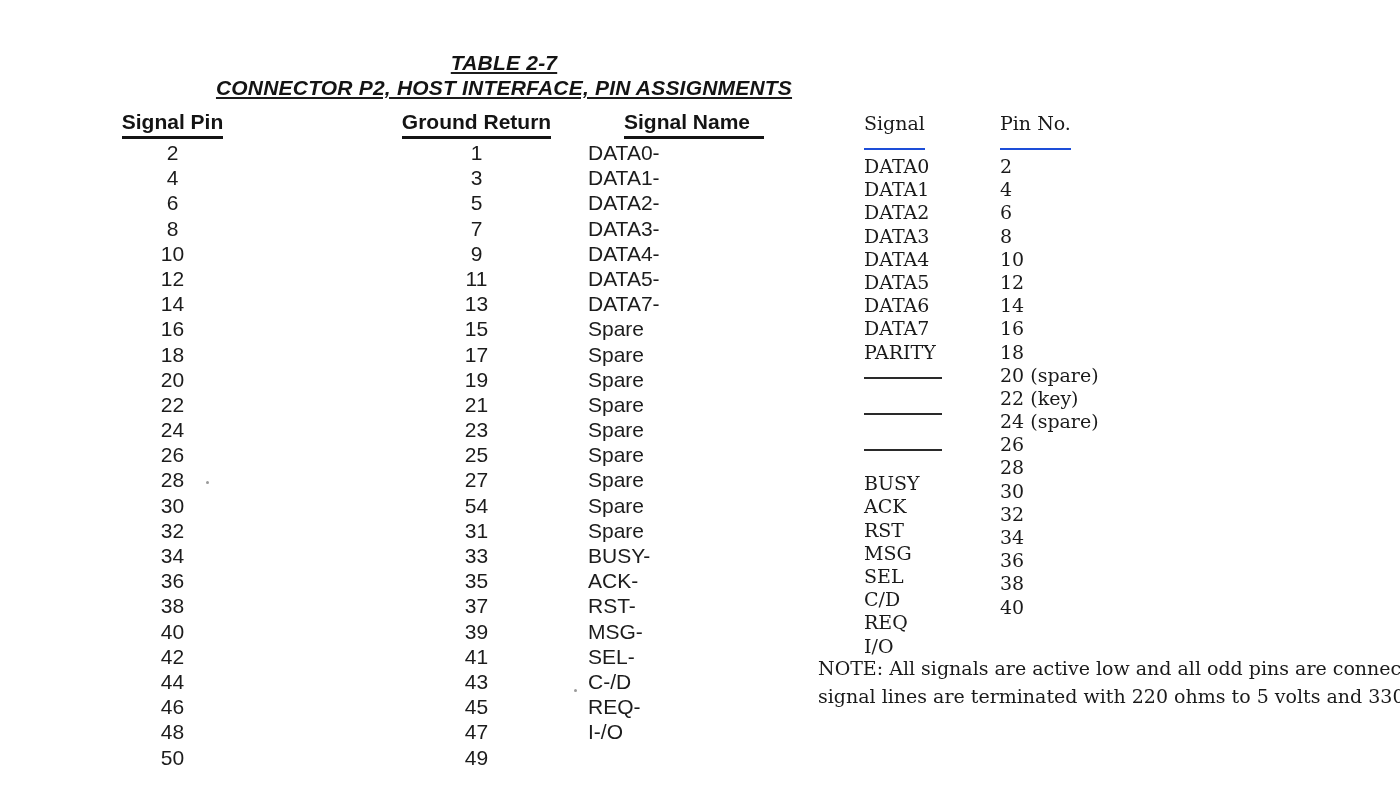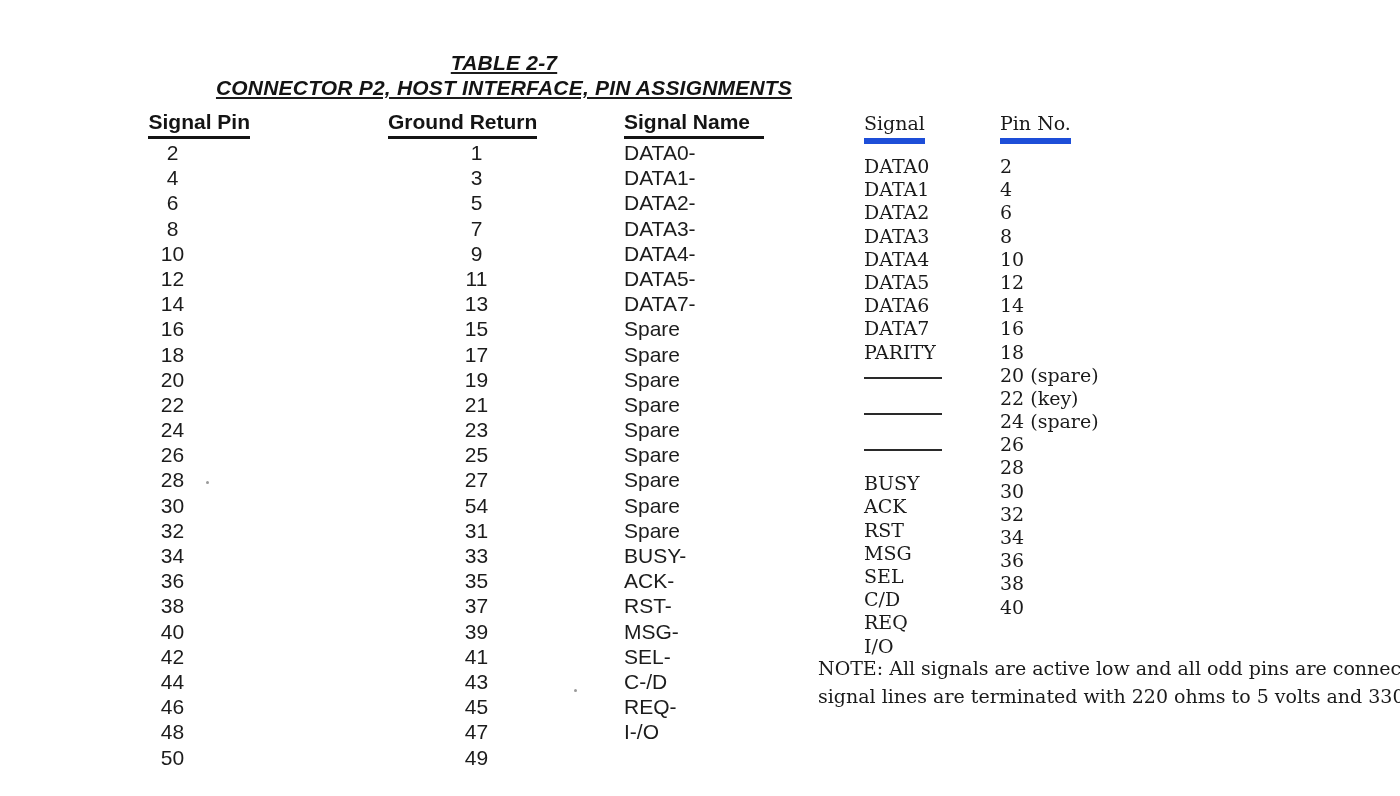--- a/index.html
+++ b/index.html
@@ -27,42 +27,42 @@
   .lt-header {
     top: 110px;
     font-weight: bold; font-size: 21px; line-height: 24px;
     color: #141414;
   }
   .lt-header .hd {
     display: inline-block;
     border-bottom: 3px solid #141414;
     padding-bottom: 2px;
   }
-  #lt-head-signal-pin   { left: 95px;  width: 155px; text-align: right; }
-  #lt-head-ground       { left: 388px; width: 177px; text-align: left; }
+  #lt-head-signal-pin   { left: 95px;  width: 155px; text-align: center; }
+  #lt-head-ground       { left: 388px; width: 177px; text-align: center; }
   #lt-head-signal-name  { left: 624px; width: 180px; text-align: left; }
   #lt-head-signal-name .hd { padding-right: 14px; }
 
   .lt-col { top: 140px; font-size: 21px; color: #1c1c1c; }
   #lt-col-signal-pin  { left: 95px;  width: 155px; text-align: center; }
   #lt-col-ground      { left: 388px; width: 177px; text-align: center; }
-  #lt-col-signal-name { left: 624px; width: 190px; text-align: left; }
+  #lt-col-signal-name { left: 588px; width: 190px; text-align: left; }
   .lt-col .cell { height: 25.2px; line-height: 25.2px; white-space: nowrap; }
 
   
   .rt-header {
     top: 112px;
     font-family: "DejaVu Serif", serif;
     font-size: 19px; line-height: 22px;
     color: #1a1a1a;
   }
   .rt-header .hd {
     display: inline-block;
-    border-bottom: 6px solid #1d4ed8;
-    padding-bottom: 4px;
+    border-bottom: 2px solid #1d4ed8;
+    padding-bottom: 14px;
   }
   #rt-head-signal { left: 864px; width: 130px; }
   #rt-head-pin    { left: 1000px; width: 150px; }
 
   .rt-col {
     top: 155px;
     font-family: "DejaVu Serif", serif;
     font-size: 19px; color: #1a1a1a;
   }
   #rt-col-signal { left: 864px; width: 132px; }

